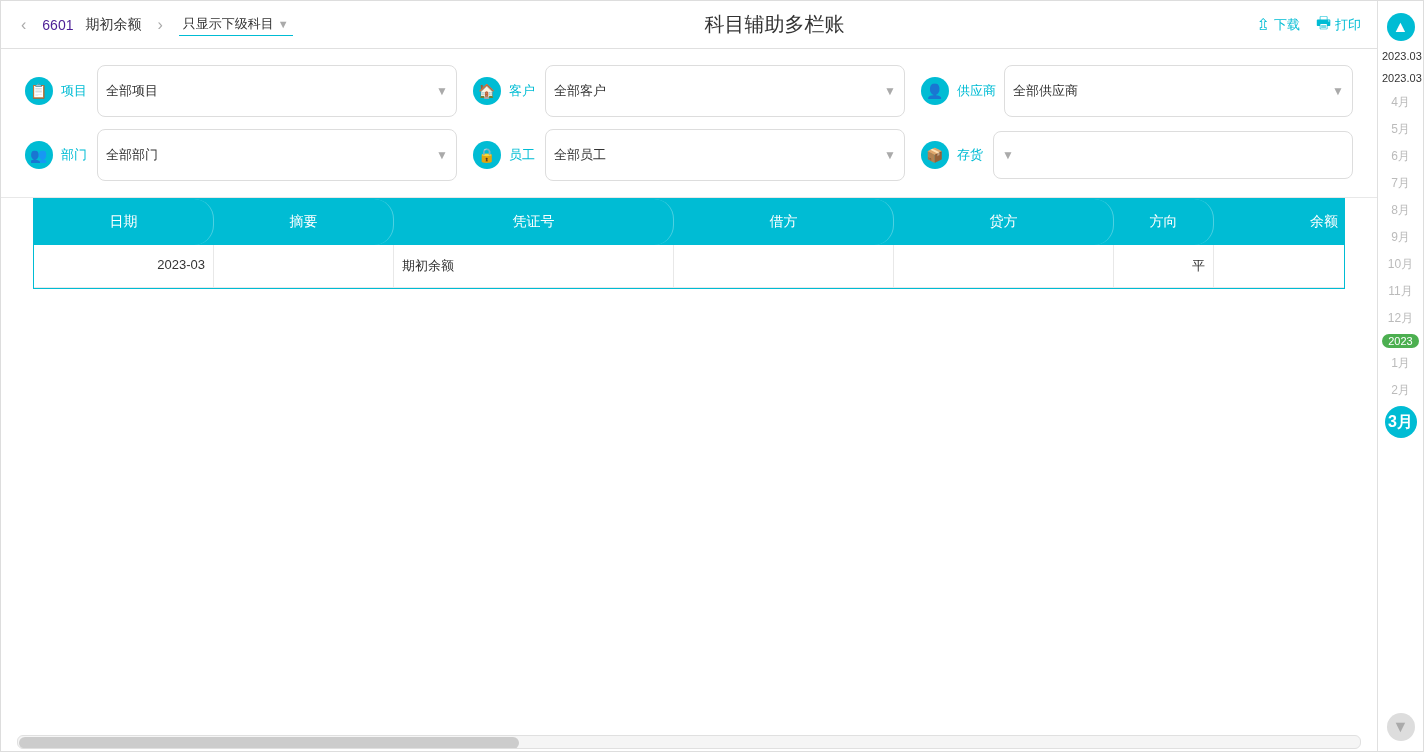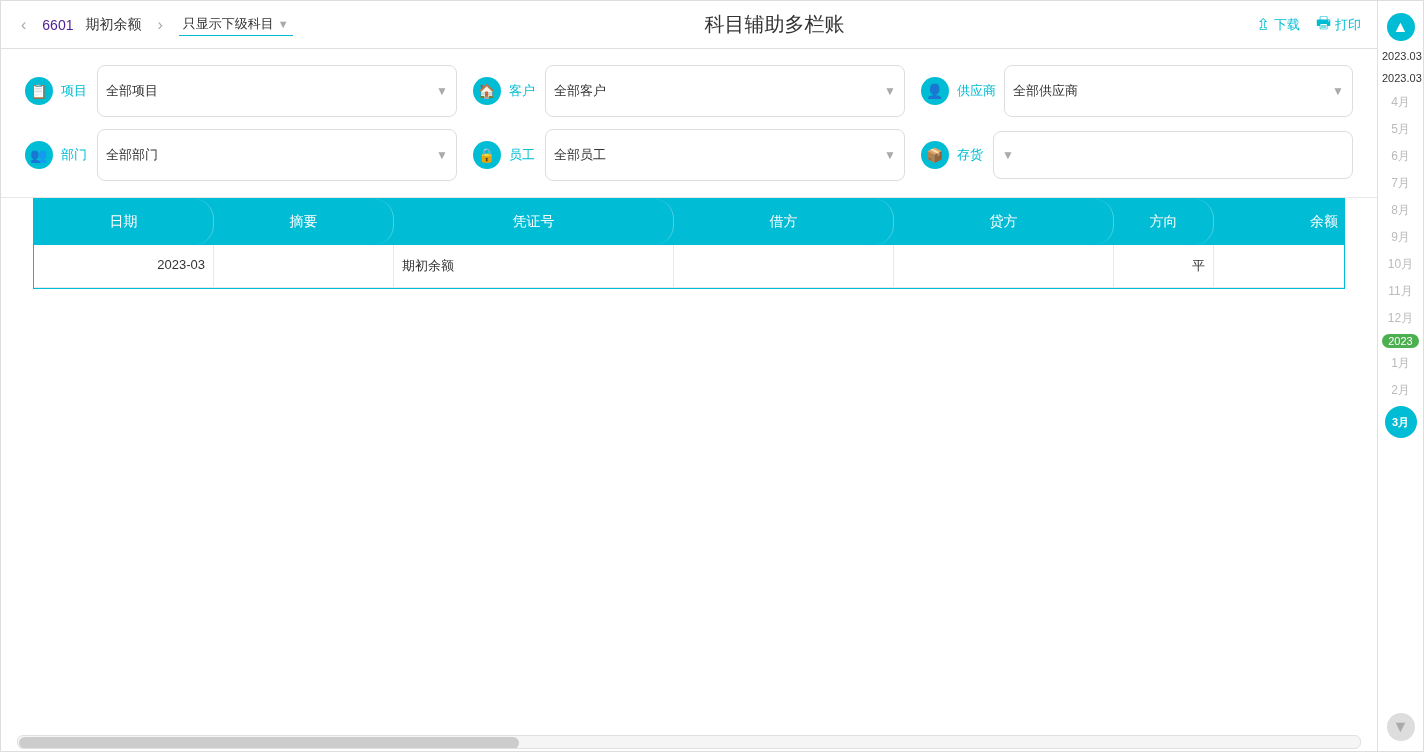--- a/index.html
+++ b/index.html
@@ -169,17 +169,17 @@
     <div class="timeline-item">6月</div>
     <div class="timeline-item">7月</div>
     <div class="timeline-item">8月</div>
     <div class="timeline-item">9月</div>
     <div class="timeline-item">10月</div>
     <div class="timeline-item">11月</div>
     <div class="timeline-item">12月</div>
     <div style="background:#4caf50; color:#fff; border-radius:10px; padding:1px 6px; font-size:11px; cursor:pointer; margin:2px auto;">2023</div>
     <div class="timeline-item">1月</div>
     <div class="timeline-item">2月</div>
-    <div style="background:#00bcd4; color:#fff; border-radius:50%; width:32px; height:32px; display:flex; align-items:center; justify-content:center; margin:2px auto; cursor:pointer; font-size:11px; font-weight:bold;">3月</div>
+    <div style="background:#00bcd4; color:#fff; border-radius:50%; width:32px; height:32px; display:flex; align-items:center; justify-content:center; margin:2px auto; cursor:pointer; font-size:16px; font-weight:bold;">3月</div>
 
     <div class="nav-arrow disabled" style="margin-top:auto;">▼</div>
   </div>
 </div>
 
 </body></html>

